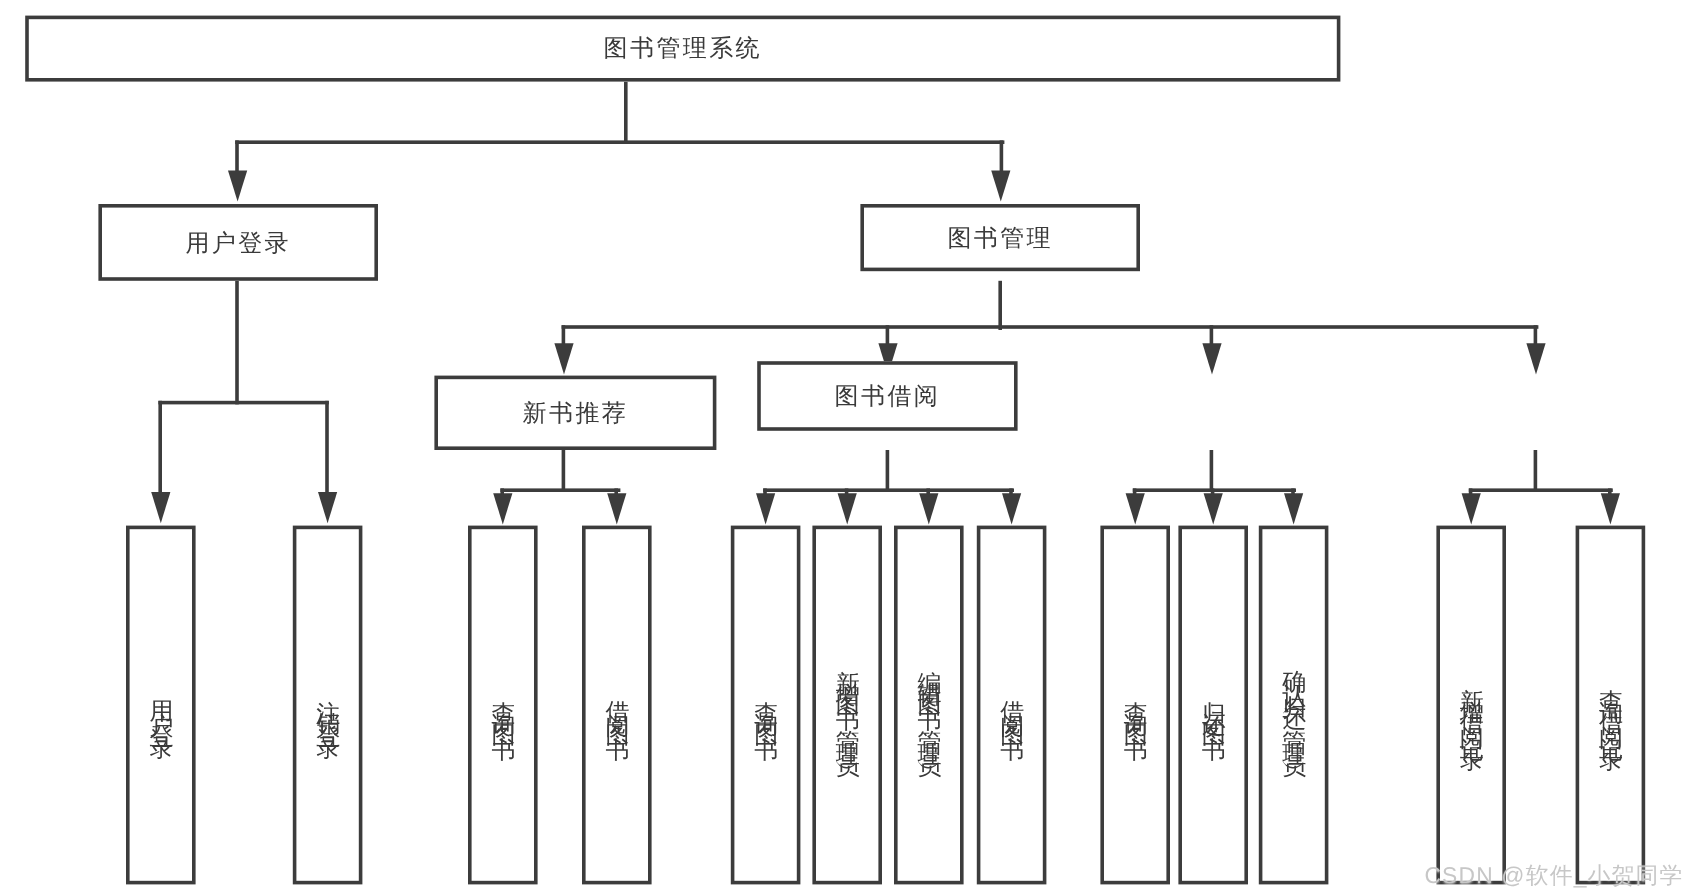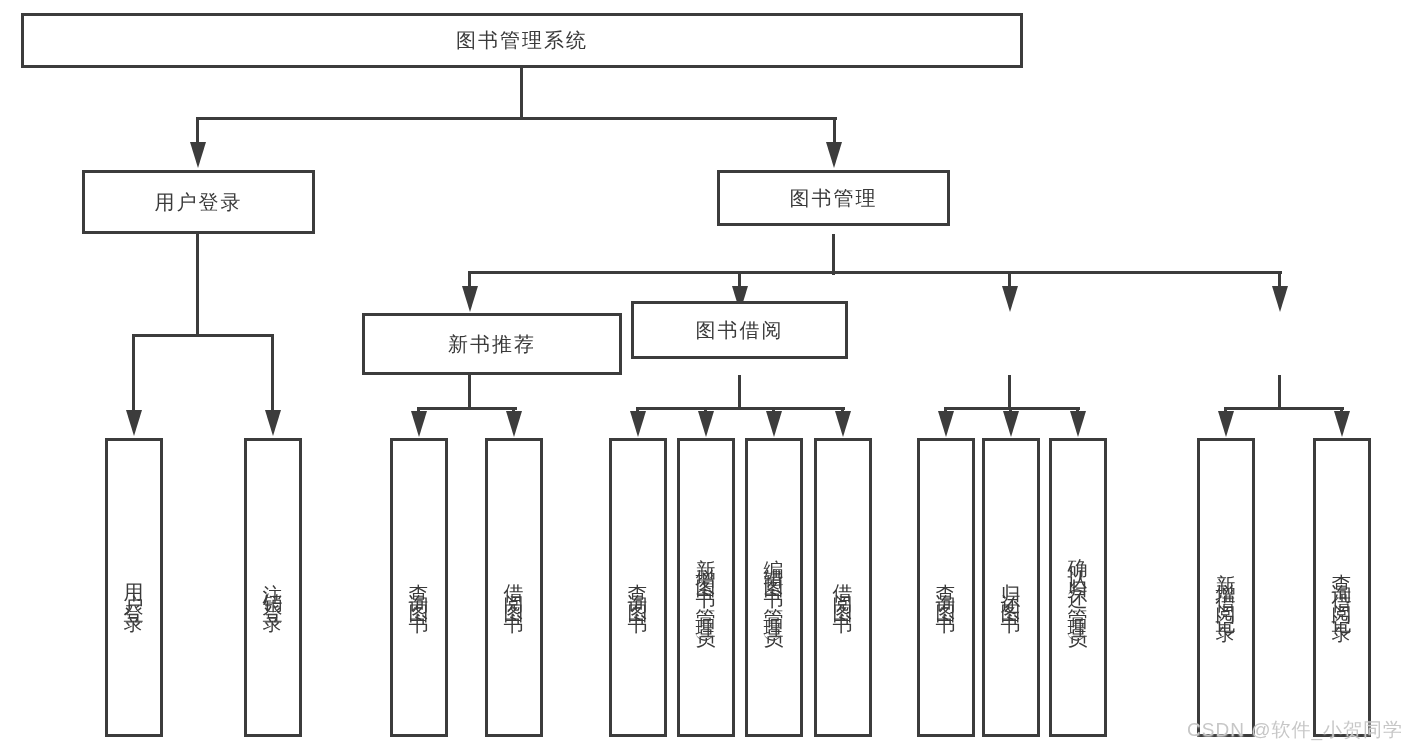--- a/index.html
+++ b/index.html
@@ -99,32 +99,32 @@
   <div class="arr" style="left:1003px;top:411px"></div>
   <div class="arr" style="left:1070px;top:411px"></div>
 
   <div class="v" style="left:1278px;top:375px;height:35px"></div>
   <div class="h" style="left:1224px;top:407px;width:120px"></div>
   <div class="v" style="left:1224px;top:407px;height:8px"></div>
   <div class="v" style="left:1340px;top:407px;height:8px"></div>
   <div class="arr" style="left:1218px;top:411px"></div>
   <div class="arr" style="left:1334px;top:411px"></div>
 
-  <div class="node" style="left:21px;top:13px;width:1002px;height:55px">
+  <div class="node" style="left:21px;top:13px;width:1096px;height:55px">
     <span>图书管理系统</span>
   </div>
 
   <div class="node" style="left:82px;top:170px;width:233px;height:64px">
     <span>用户登录</span>
   </div>
   <div class="node" style="left:717px;top:170px;width:233px;height:56px">
     <span>图书管理</span>
   </div>
 
-  <div class="node" style="left:362px;top:313px;width:260px;height:62px">
+  <div class="node" style="left:362px;top:313px;width:235px;height:62px">
     <span>新书推荐</span>
   </div>
   <div class="node" style="left:631px;top:301px;width:217px;height:58px">
     <span>图书借阅</span>
   </div>
 
   <div class="leaf" style="left:105px">用户登录</div>
   <div class="leaf" style="left:244px">注销登录</div>
 
   <div class="leaf" style="left:390px">查询图书</div>

